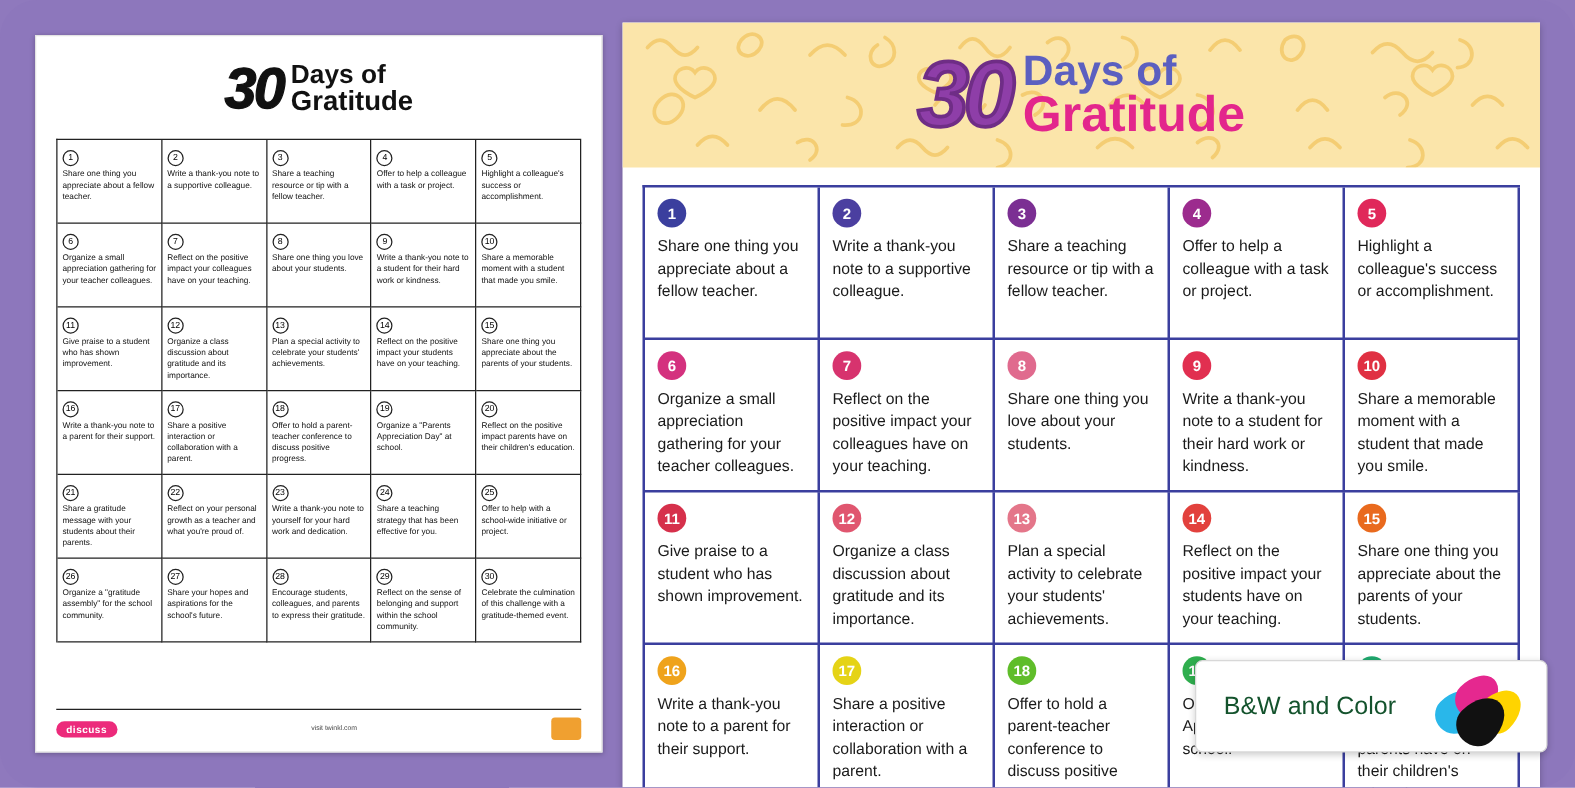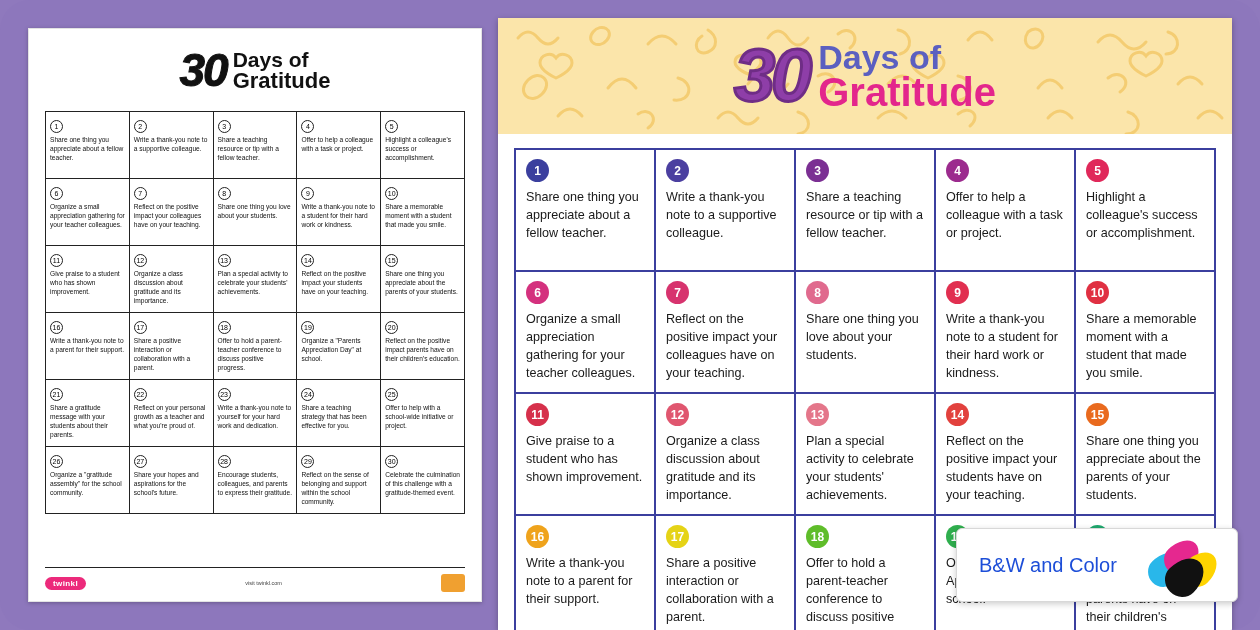--- a/index.html
+++ b/index.html
@@ -189,21 +189,21 @@
     border: 1px solid #d8d8d8;
     border-radius: 6px;
     display: flex;
     align-items: center;
     box-shadow: 0 2px 6px rgba(0,0,0,0.2);
     z-index: 10;
   }
   #badge-label {
     flex: 1;
     font-size: 20px;
-    color: #1d4ed8;
+    color: #14532d;
     padding-left: 22px;
   }
   #badge-drop {
     width: 88px; height: 74px;
     position: relative;
     margin-right: 8px;
   }
   .drop {
     position: absolute;
     width: 30px; height: 38px;
@@ -256,21 +256,21 @@
         <div class="bw-cell"><span class="bw-num">23</span><div class="bw-text">Write a thank-you note to yourself for your hard work and dedication.</div></div>
         <div class="bw-cell"><span class="bw-num">24</span><div class="bw-text">Share a teaching strategy that has been effective for you.</div></div>
         <div class="bw-cell"><span class="bw-num">25</span><div class="bw-text">Offer to help with a school-wide initiative or project.</div></div>
         <div class="bw-cell"><span class="bw-num">26</span><div class="bw-text">Organize a "gratitude assembly" for the school community.</div></div>
         <div class="bw-cell"><span class="bw-num">27</span><div class="bw-text">Share your hopes and aspirations for the school's future.</div></div>
         <div class="bw-cell"><span class="bw-num">28</span><div class="bw-text">Encourage students, colleagues, and parents to express their gratitude.</div></div>
         <div class="bw-cell"><span class="bw-num">29</span><div class="bw-text">Reflect on the sense of belonging and support within the school community.</div></div>
         <div class="bw-cell"><span class="bw-num">30</span><div class="bw-text">Celebrate the culmination of this challenge with a gratitude-themed event.</div></div>
       </div>
     <div id="bw-footer">
-      <span class="twinkl-pill">twinkl</span>
+      <span class="twinkl-pill">discuss</span>
       <span class="bw-foot-mid">visit twinkl.com</span>
       <span class="bw-foot-logo"></span>
     </div>
   </div>
 
   <div id="color-sheet">
     <div id="color-banner">
       <svg class="doodles" viewBox="0 0 734 116" preserveAspectRatio="none">
         <g stroke="#f3c96a" stroke-width="3" fill="none" stroke-linecap="round">
           <path d="M20 20 q10 -12 20 0 q10 12 20 0"></path>

